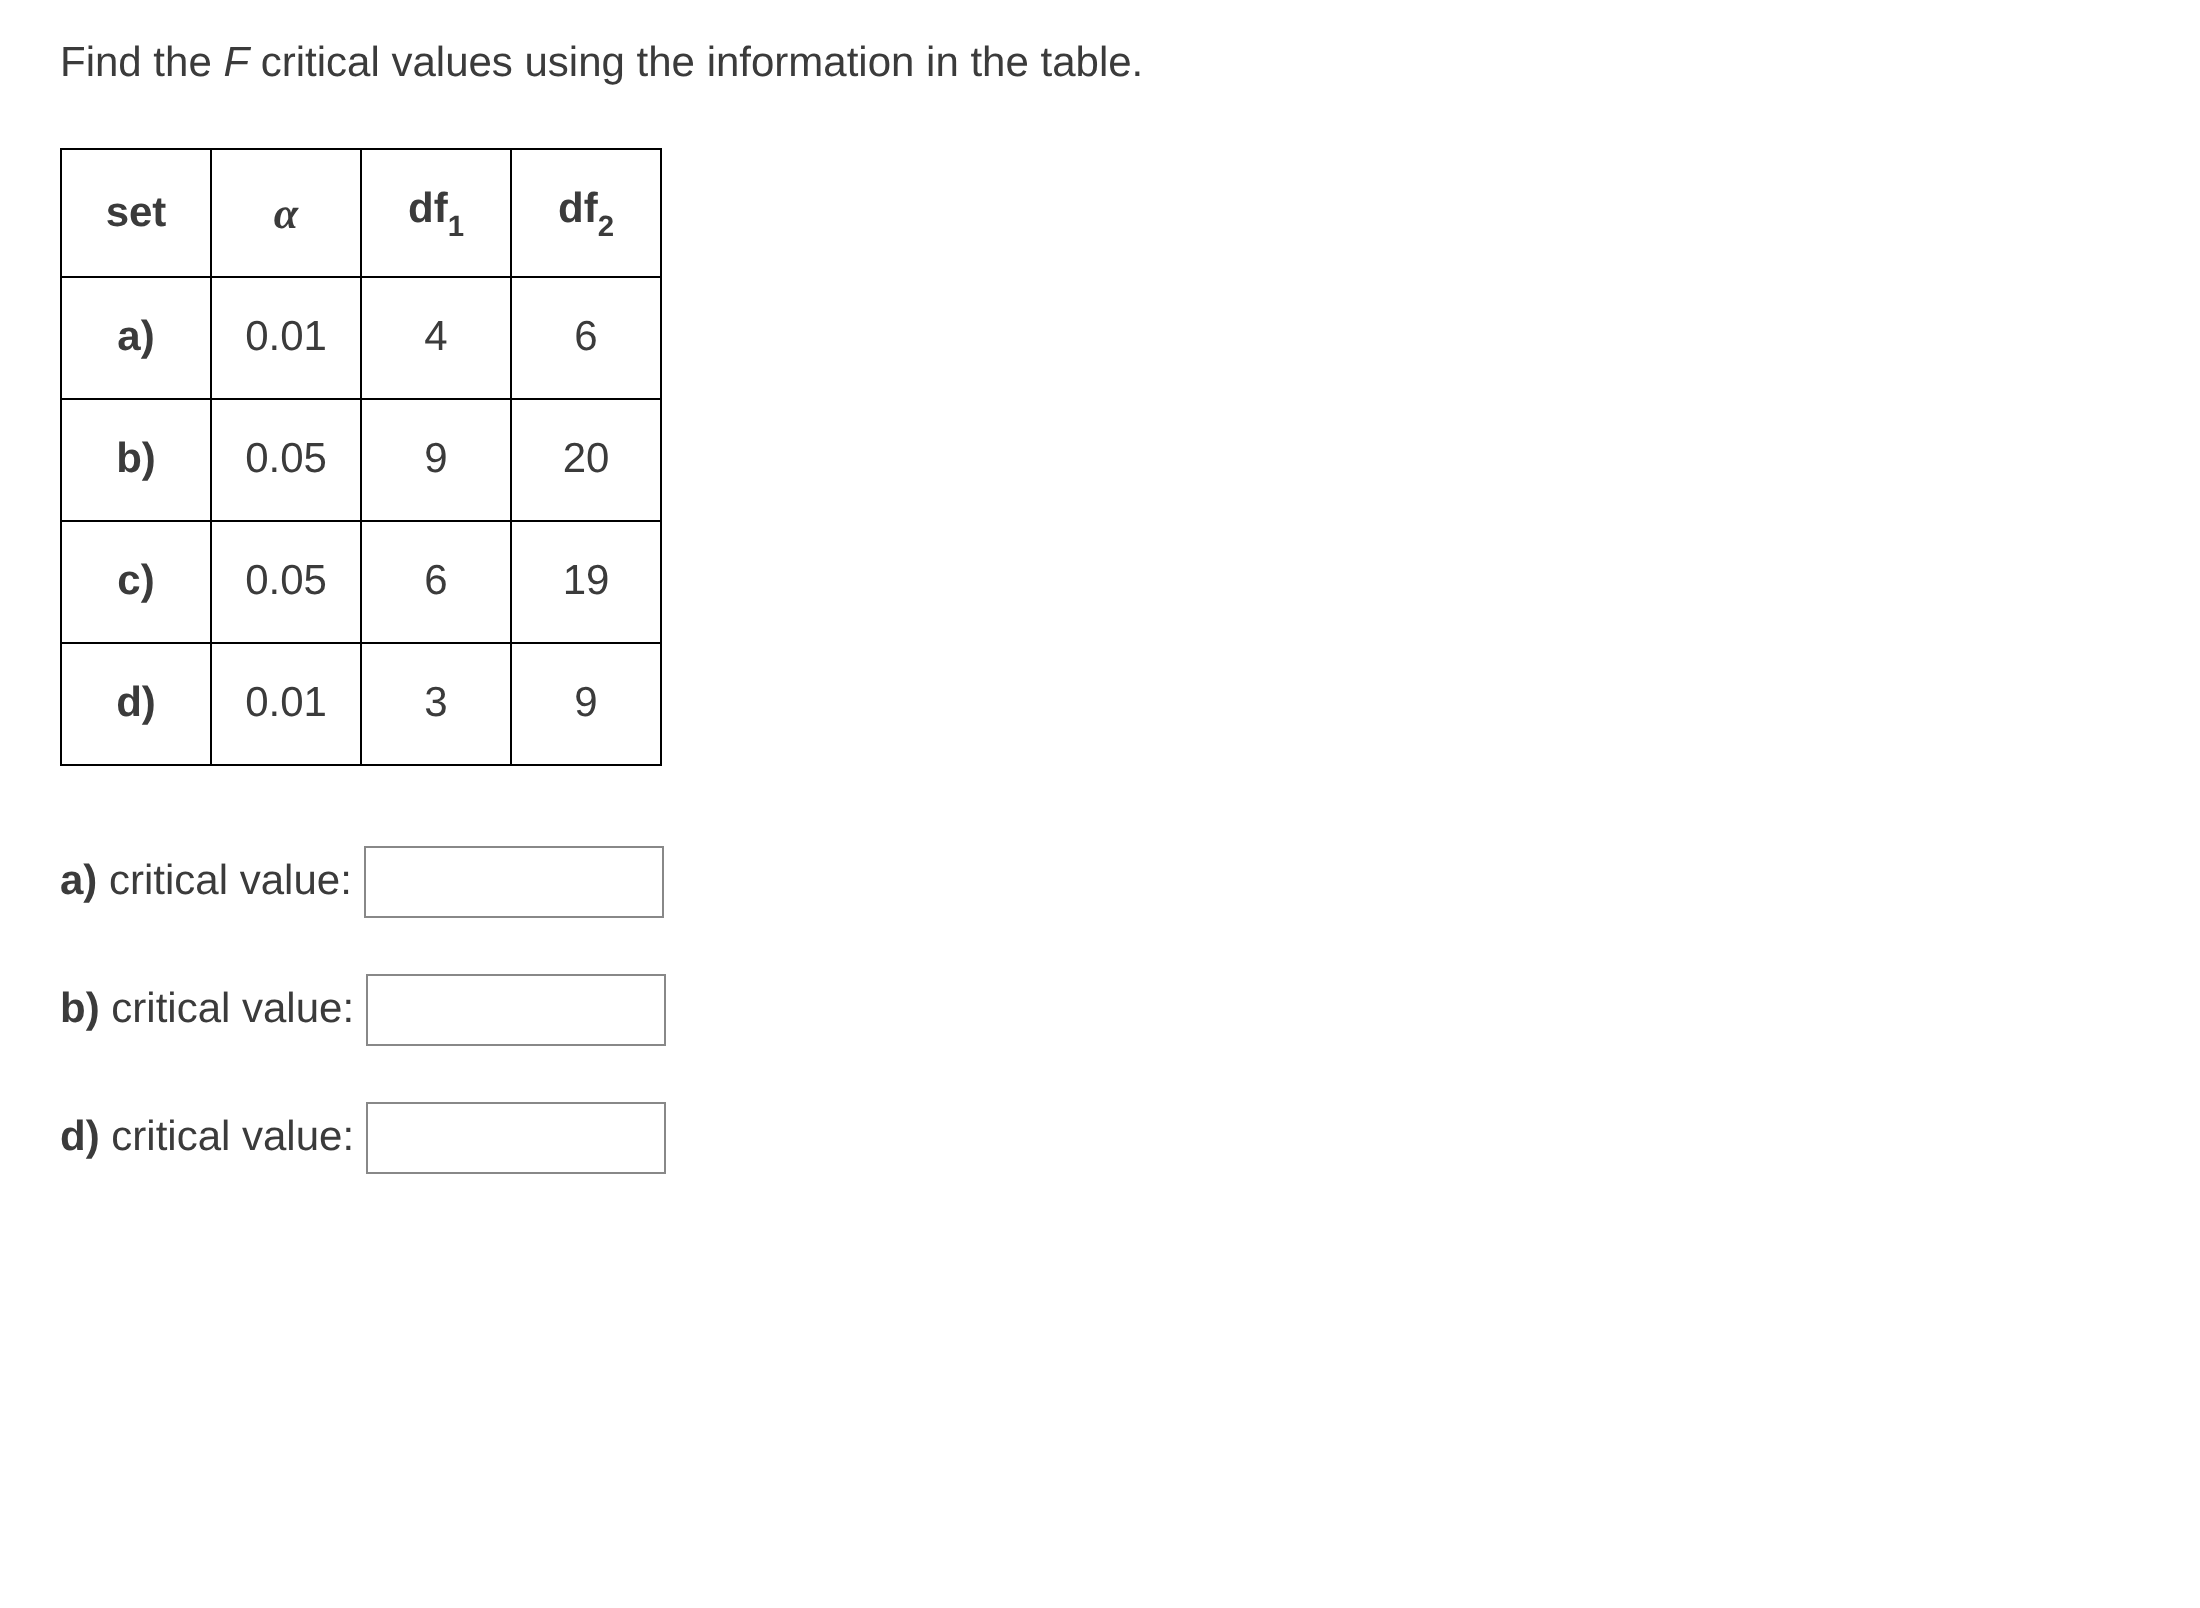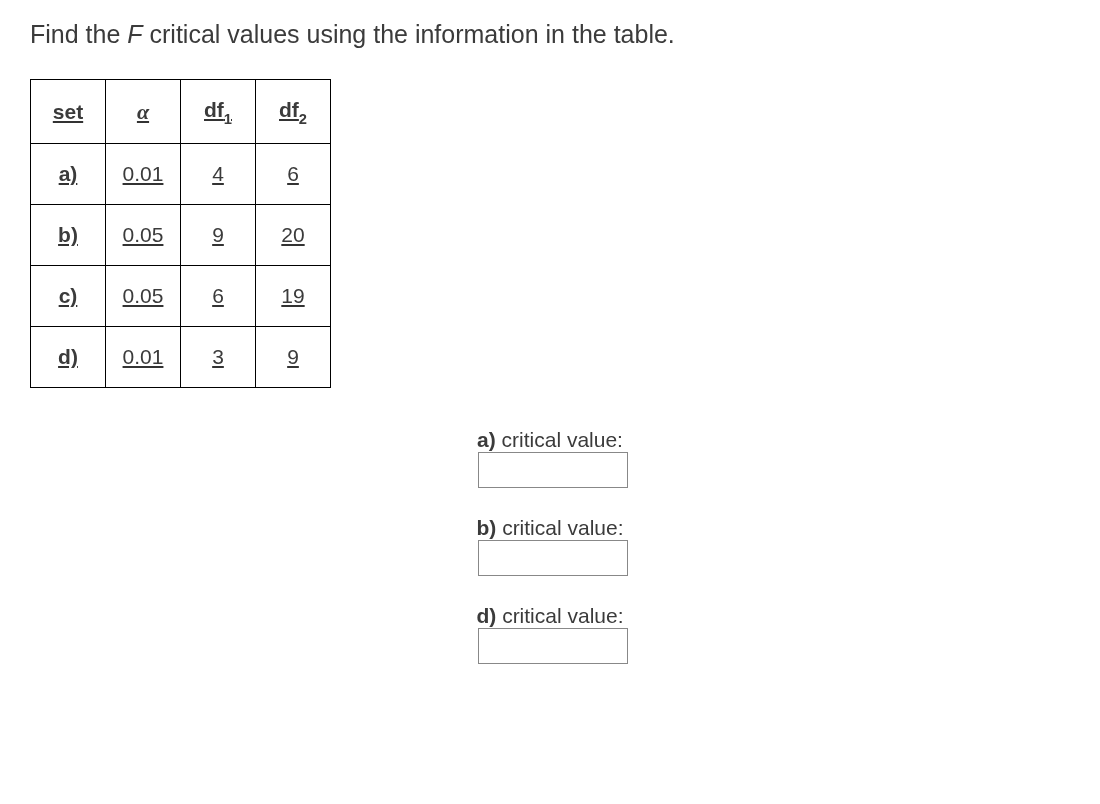--- a/index.html
+++ b/index.html
@@ -7,29 +7,28 @@
     font-size: 20px;
     color: #333;
     margin: 0;
     padding: 20px 30px;
     width: 1100px;
     box-sizing: border-box;
   }
   .instruction {
     margin-bottom: 30px;
     color: #3b3b3b;
-    font-size: 25px;
+    font-size: 21px;
   }
   .instruction .italic {
     font-style: italic;
   }
   table.data {
     border-collapse: collapse;
     margin-bottom: 40px;
-    text-decoration: underline;
   }
   table.data th, table.data td {
     border: 1.5px solid #000;
     padding: 18px 16px;
     text-align: center;
     font-size: 21px;
     color: #3b3b3b;
     min-width: 42px;
   }
   table.data th {
@@ -53,21 +52,20 @@
     display: flex;
     flex-direction: column;
     gap: 28px;
     margin-top: 10px;
   }
   .answer-row {
     display: flex;
     align-items: center;
     font-size: 21px;
     color: #3b3b3b;
-    flex-direction: column;
   }
   .answer-row .lbl b {
     font-weight: bold;
   }
   .answer-row input {
     margin-left: 6px;
     width: 140px;
     height: 30px;
     border: 1.5px solid #888;
     font-size: 18px;

